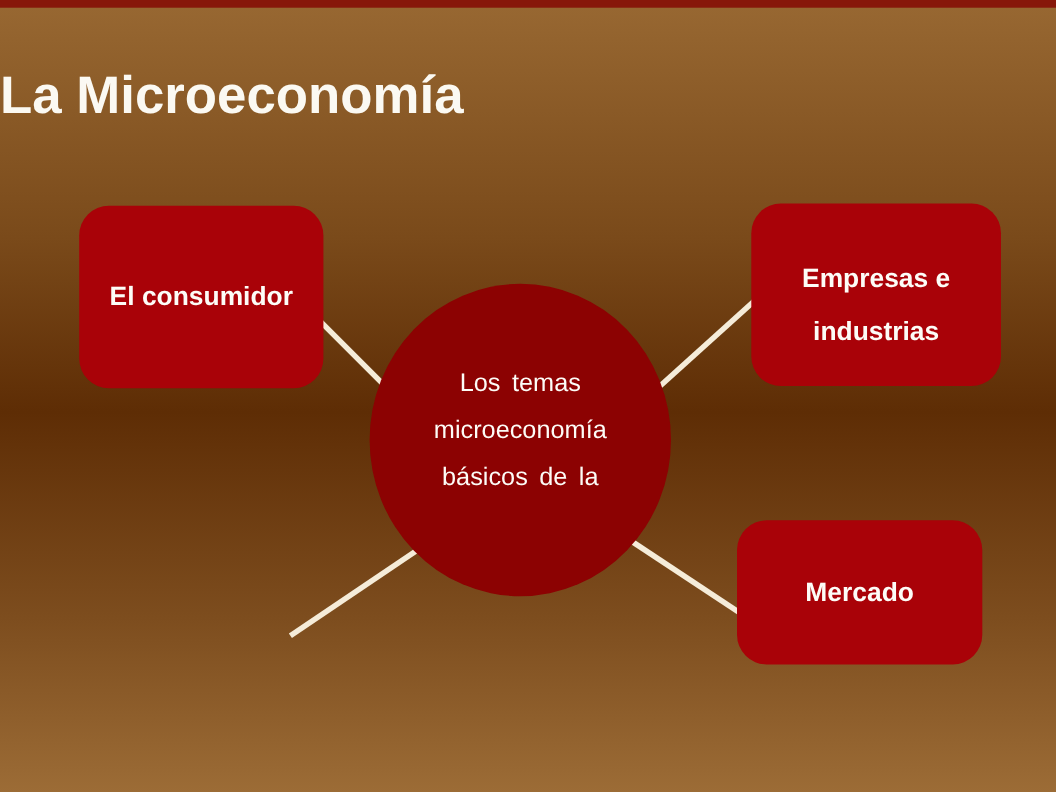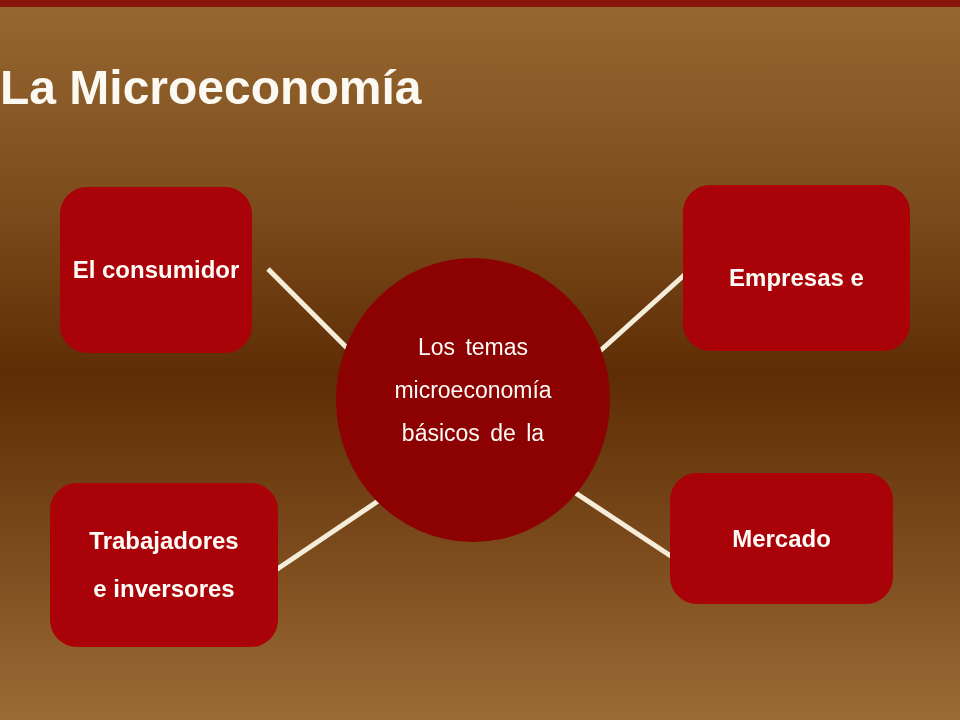--- a/index.html
+++ b/index.html
@@ -24,21 +24,21 @@
   svg.connectors{position:absolute;left:0;top:0;z-index:1;}
   svg.connectors line{stroke:#f5ecd9;stroke-width:5;}
   .node{
     position:absolute;z-index:2;
     background:#a90208;
     border-radius:27px;
     display:flex;flex-direction:column;justify-content:center;align-items:center;
     color:#fdfcf7;font-weight:bold;font-size:24px;line-height:48px;
     text-align:center;
   }
-  .node-tl{left:60px;top:187px;width:192px;height:166px;align-items:center;}
+  .node-tl{left:72px;top:187px;width:222px;height:166px;align-items:center;}
   .node-tr{left:683px;top:185px;width:227px;height:166px;}
   .node-tr .node-lines{transform:translateY(10px);}
   .node-bl{left:50px;top:483px;width:228px;height:164px;}
   .node-br{left:670px;top:473px;width:223px;height:131px;}
   .circle{
     position:absolute;z-index:2;
     left:336px;top:258px;width:274px;height:284px;
     background:#8c0202;border-radius:50%;
     display:flex;justify-content:center;align-items:center;
     color:#fdfcf7;font-weight:normal;font-size:23px;line-height:43px;
@@ -72,29 +72,24 @@
 
   <div class="node node-tl">
     <div class="node-lines">
       <div>El consumidor</div>
     </div>
   </div>
 
   <div class="node node-tr">
     <div class="node-lines">
       <div>Empresas e</div>
+      <div>industrias</div>
     </div>
   </div>
 
-  <div class="node node-bl">
-    <div class="node-lines">
-      <div>Trabajadores</div>
-      <div>e inversores</div>
-    </div>
-  </div>
 
   <div class="node node-br">
     <div class="node-lines">
       <div>Mercado</div>
     </div>
   </div>
 
 </div>
 
 </body></html>

